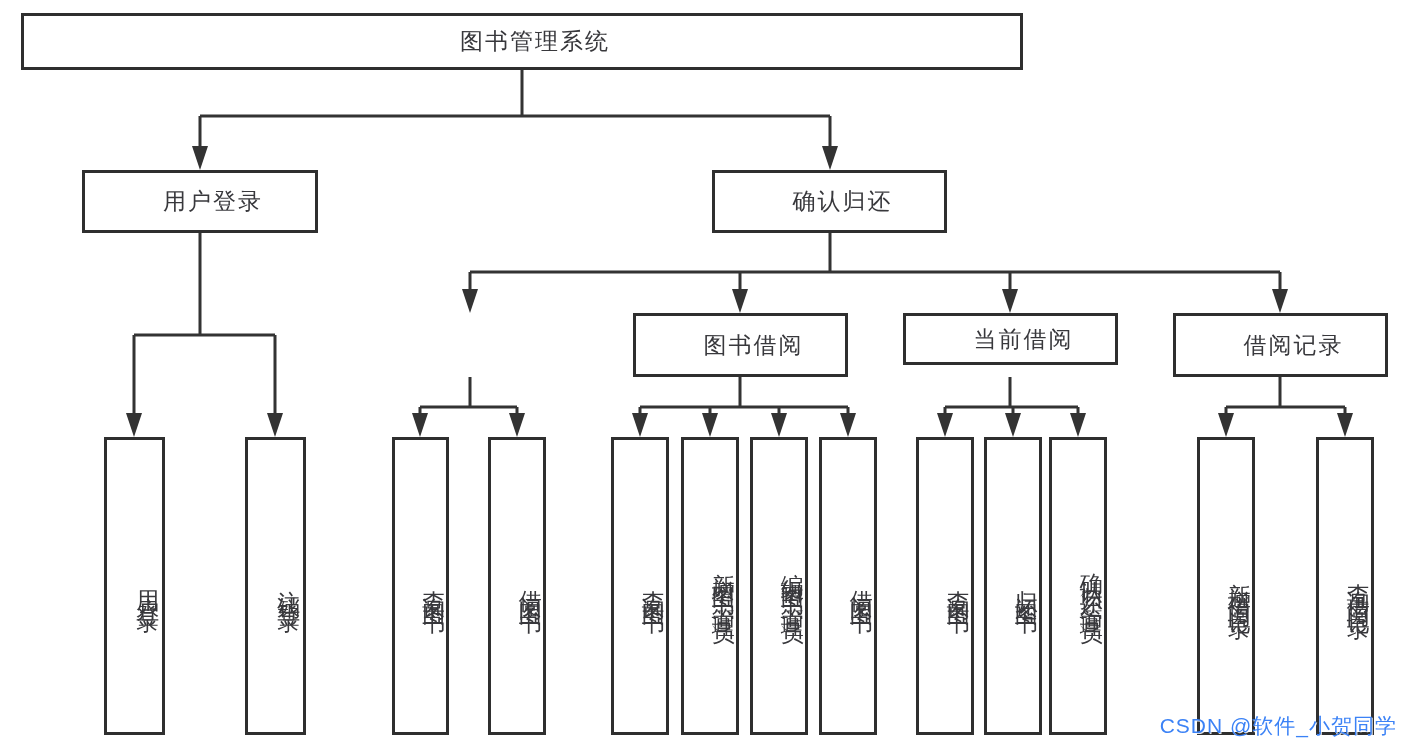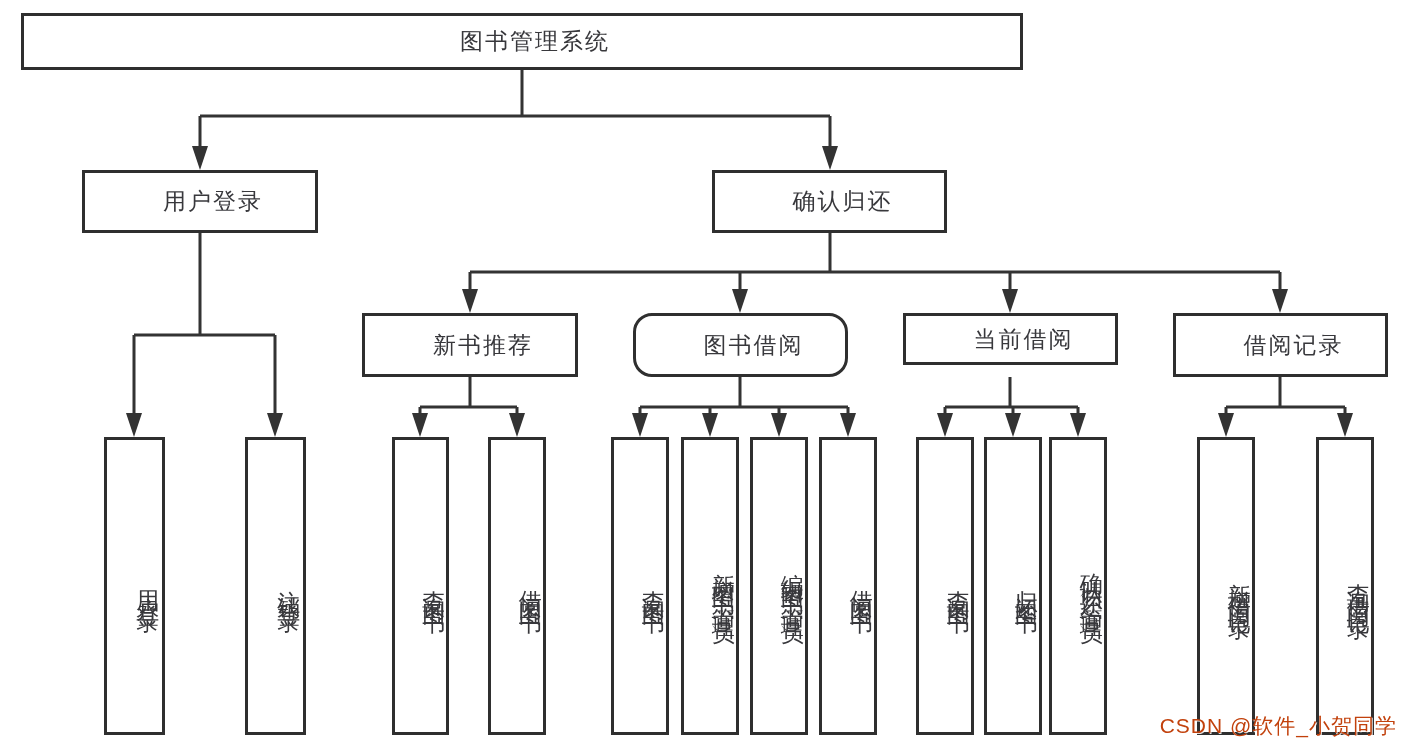--- a/index.html
+++ b/index.html
@@ -44,21 +44,21 @@
     text-orientation: mixed;
     letter-spacing: 7px;
     line-height: 1.1;
     white-space: normal;
   }
   .watermark {
     position: absolute;
     top: 712px;
     right: 8px;
     font-size: 21px;
-    color: #c2410c;
+    color: #3b82f6;
     letter-spacing: 1px;
     white-space: nowrap;
     z-index: 3;
     text-shadow: 1px 1px 0 rgba(255,255,255,0.85);
   }
 </style>
 </head>
 <body>
 
 <div class="stage">
@@ -84,24 +84,21 @@
     <span class="lbl">图书管理系统</span>
   </div>
 
   <div class="node" style="left:82px; top:170px; width:236px; height:63px;">
     <span class="lbl">用户登录</span>
   </div>
   <div class="node" style="left:712px; top:170px; width:235px; height:63px;">
     <span class="lbl">确认归还</span>
   </div>
 
-  <div class="node" style="left:362px; top:313px; width:216px; height:64px;">
-    <span class="lbl">新书推荐</span>
-  </div>
-  <div class="node" style="left:633px; top:313px; width:215px; height:64px;border-radius:19px;">
+  <div class="node" style="left:633px; top:313px; width:215px; height:64px;">
     <span class="lbl">图书借阅</span>
   </div>
   <div class="node" style="left:903px; top:313px; width:215px; height:52px;">
     <span class="lbl">当前借阅</span>
   </div>
   <div class="node" style="left:1173px; top:313px; width:215px; height:64px;font-family:Liberation Serif, serif;">
     <span class="lbl">借阅记录</span>
   </div>
 
   <div class="node vbox" style="left:104px; top:437px; width:61px; height:298px;">

